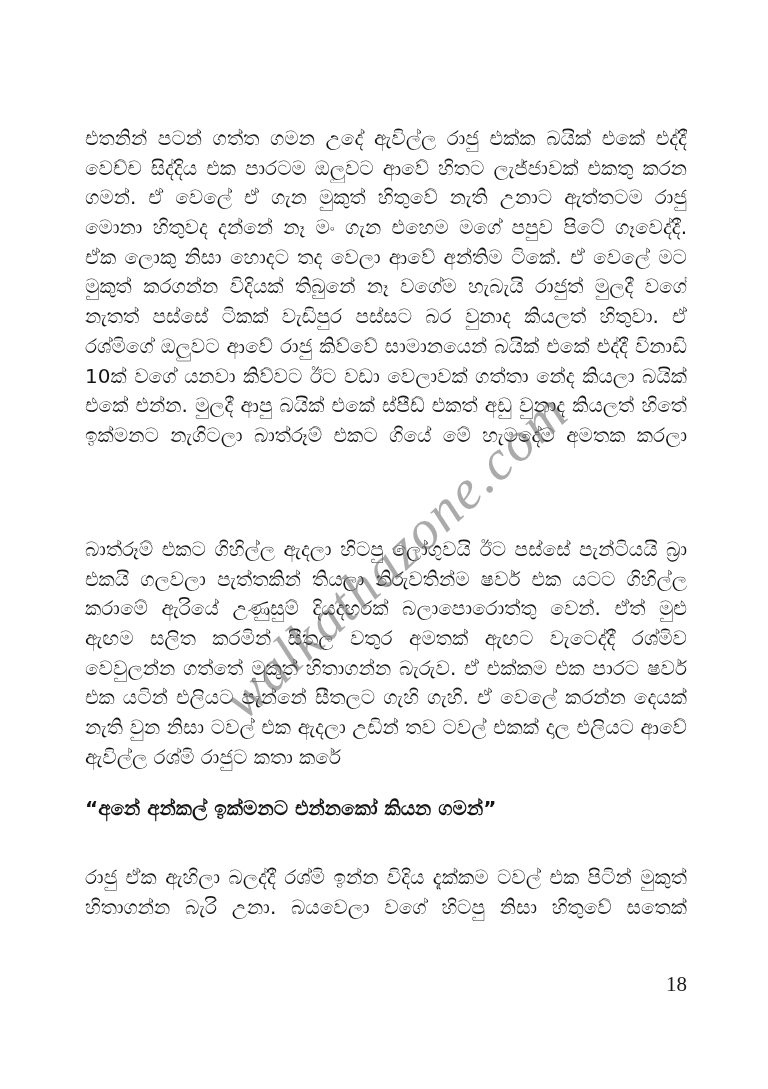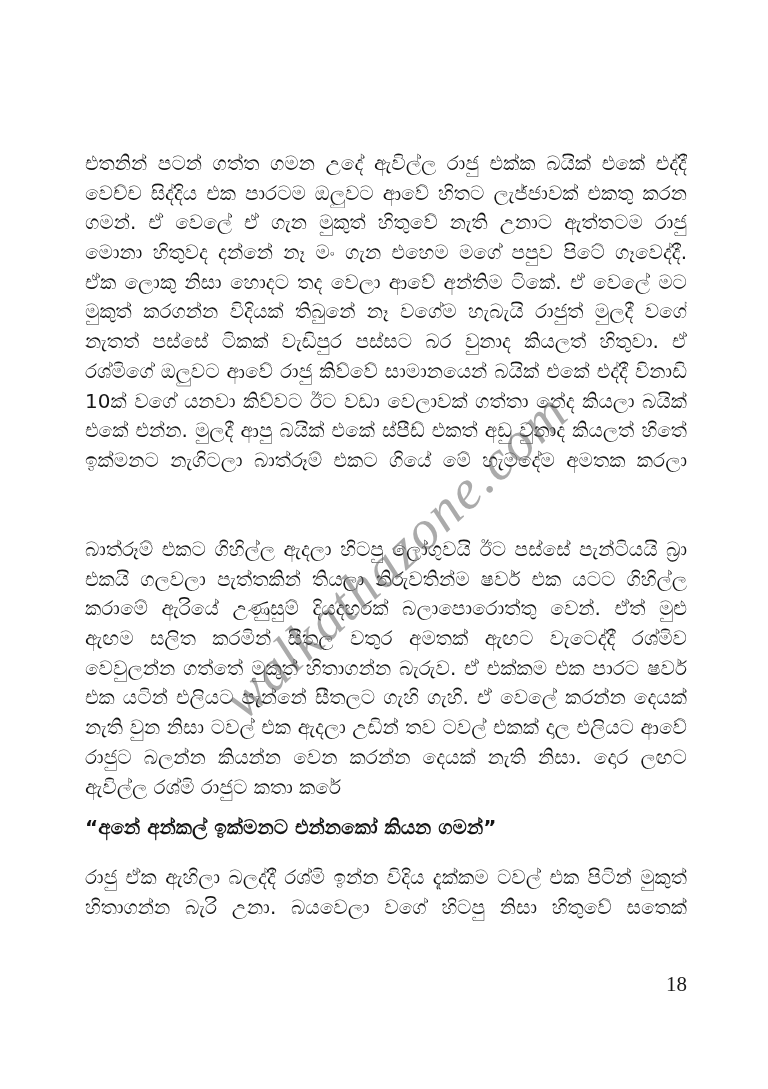--- a/index.html
+++ b/index.html
@@ -31,21 +31,21 @@
     color: #151515;
   }
   .line.short {
     text-align: left;
     text-align-last: left;
   }
   .quote-block {
     position: absolute;
     left: 85px;
     width: 602px;
-    top: 813px;
+    top: 794px;
   }
   .quote-block .line {
     font-weight: bold;
   }
   .watermark {
     position: absolute;
     left: 395px;
     top: 555px;
     transform: translate(-50%, -50%) rotate(-43deg);
     transform-origin: center center;
@@ -68,21 +68,21 @@
     text-align: center;
   }
 </style>
 </head>
 <body>
 
 <div class="page">
 
   <div class="watermark">walkathazone.com</div>
 
-  <div class="para" style="top:149px">
+  <div class="para" style="top:124px">
     <div class="line">එතනින් පටන් ගත්ත ගමන උදේ ඇවිල්ල රාජු එක්ක බයික් එකේ එද්දී</div>
     <div class="line">වෙච්ච සිද්දිය එක පාරටම ඔලුවට ආවේ හිතට ලැජ්ජාවක් එකතු කරන</div>
     <div class="line">ගමන්. ඒ වෙලේ ඒ ගැන මුකුත් හිතුවේ නැති උනාට ඇත්තටම රාජු</div>
     <div class="line">මොනා හිතුවද දන්නේ නෑ මං ගැන එහෙම මගේ පපුව පිටේ ගෑවෙද්දී.</div>
     <div class="line">ඒක ලොකු නිසා හොදට තද වෙලා ආවේ අන්තිම ටිකේ. ඒ වෙලේ මට</div>
     <div class="line">මුකුත් කරගන්න විදියක් තිබුනේ නෑ වගේම හැබැයි රාජුත් මුලදී වගේ</div>
     <div class="line">නැතත් පස්සේ ටිකක් වැඩිපුර පස්සට බර වුනාද කියලත් හිතුවා. ඒ එක්කම</div>
     <div class="line">රශ්මිගේ ඔලුවට ආවේ රාජු කිව්වේ සාමානයෙන් බයික් එකේ එද්දී විනාඩි</div>
     <div class="line">10ක් වගේ යනවා කිව්වට ඊට වඩා වෙලාවක් ගත්තා නේද කියලා බයික්</div>
     <div class="line">එකේ එන්න. මුලදී ආපු බයික් එකේ ස්පීඩ් එකත් අඩු වුනාද කියලත් හිතේ</div>
@@ -90,21 +90,20 @@
   </div>
 
   <div class="para" style="top:535px">
     <div class="line">බාත්රූම් එකට ගිහිල්ල ඇදලා හිටපු ලෝගුවයි ඊට පස්සේ පැන්ටියයි බ්‍රා</div>
     <div class="line">එකයි ගලවලා පැත්තකින් තියලා නිරුවතින්ම ෂවර් එක යටට ගිහිල්ල</div>
     <div class="line">කරාමේ ඇරියේ උණුසුම් දියදහරක් බලාපොරොත්තු වෙන්. ඒත් මුළු</div>
     <div class="line">ඇඟම සලිත කරමින් සීතල වතුර අමතක් ඇඟට වැටෙද්දී රශ්මිව</div>
     <div class="line">වෙවුලන්න ගත්තේ මුකුත් හිතාගන්න බැරුව. ඒ එක්කම එක පාරට ෂවර්</div>
     <div class="line">එක යටින් එලියට පැන්නේ සීතලට ගැහි ගැහි. ඒ වෙලේ කරන්න දෙයක්</div>
     <div class="line">නැති වුන නිසා ටවල් එක ඇදලා උඩින් තව ටවල් එකක් දාල එලියට ආවේ</div>
-    <div class="line">රාජුට බලන්න කියන්න වෙන කරන්න දෙයක් නැති නිසා. දොර ලඟට</div>
     <div class="line short">ඇවිල්ල රශ්මි රාජුට කතා කරේ</div>
   </div>
 
   <div class="quote-block">
     <div class="line short">“අනේ අන්කල් ඉක්මනට එන්නකෝ කියන ගමන්”</div>
   </div>
 
   <div class="para" style="top:863px">
     <div class="line">රාජු ඒක ඇහිලා බලද්දී රශ්මි ඉන්න විදිය දැක්කම ටවල් එක පිටින් මුකුත්</div>
     <div class="line">හිතාගන්න බැරි උනා. බයවෙලා වගේ හිටපු නිසා හිතුවේ සතෙක්</div>

